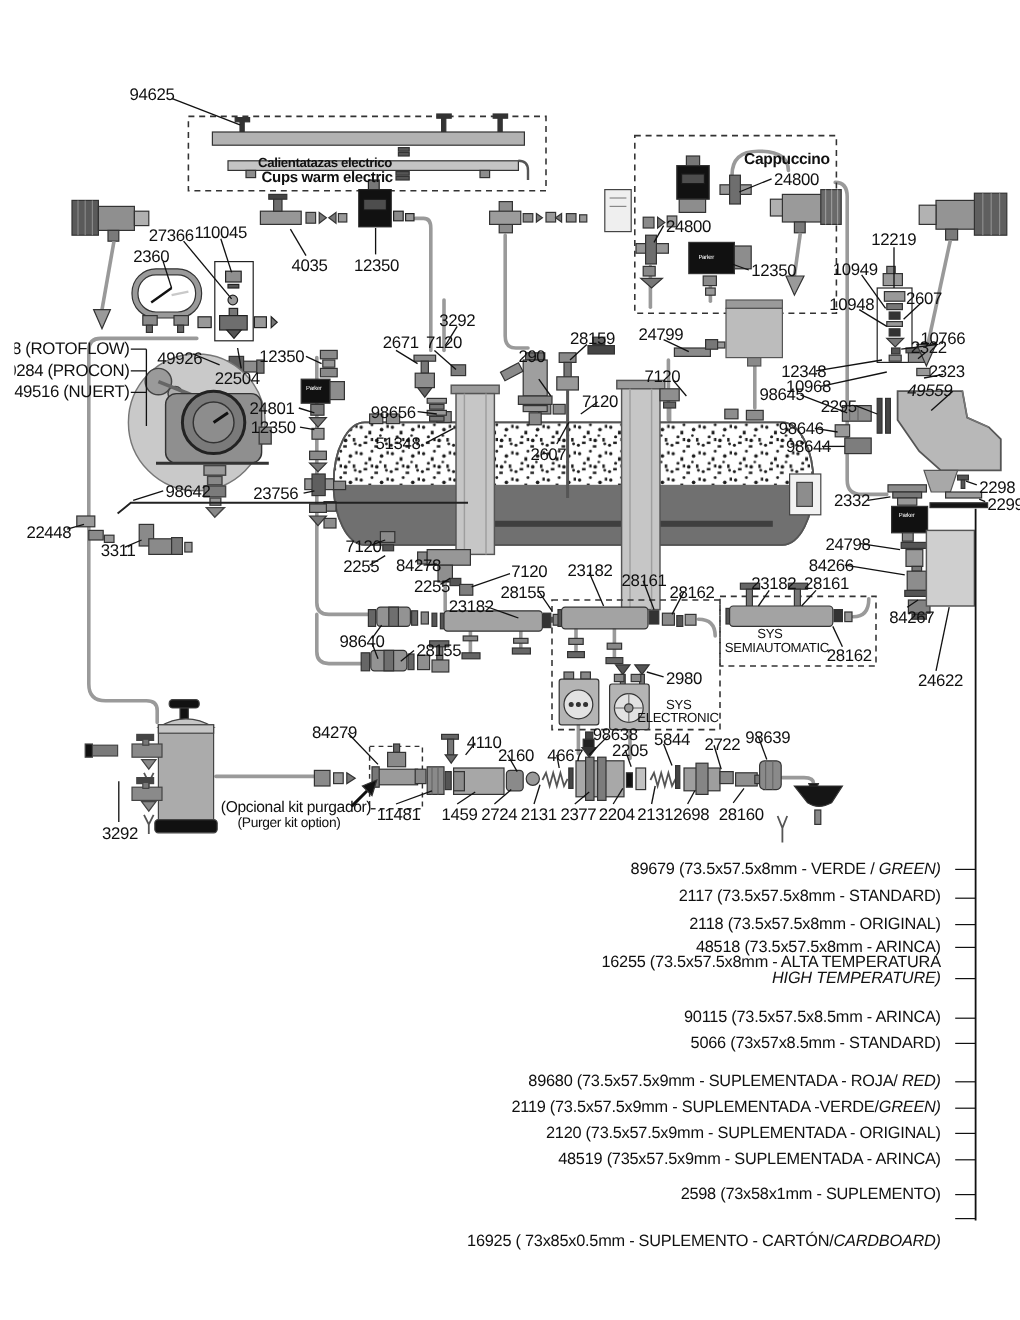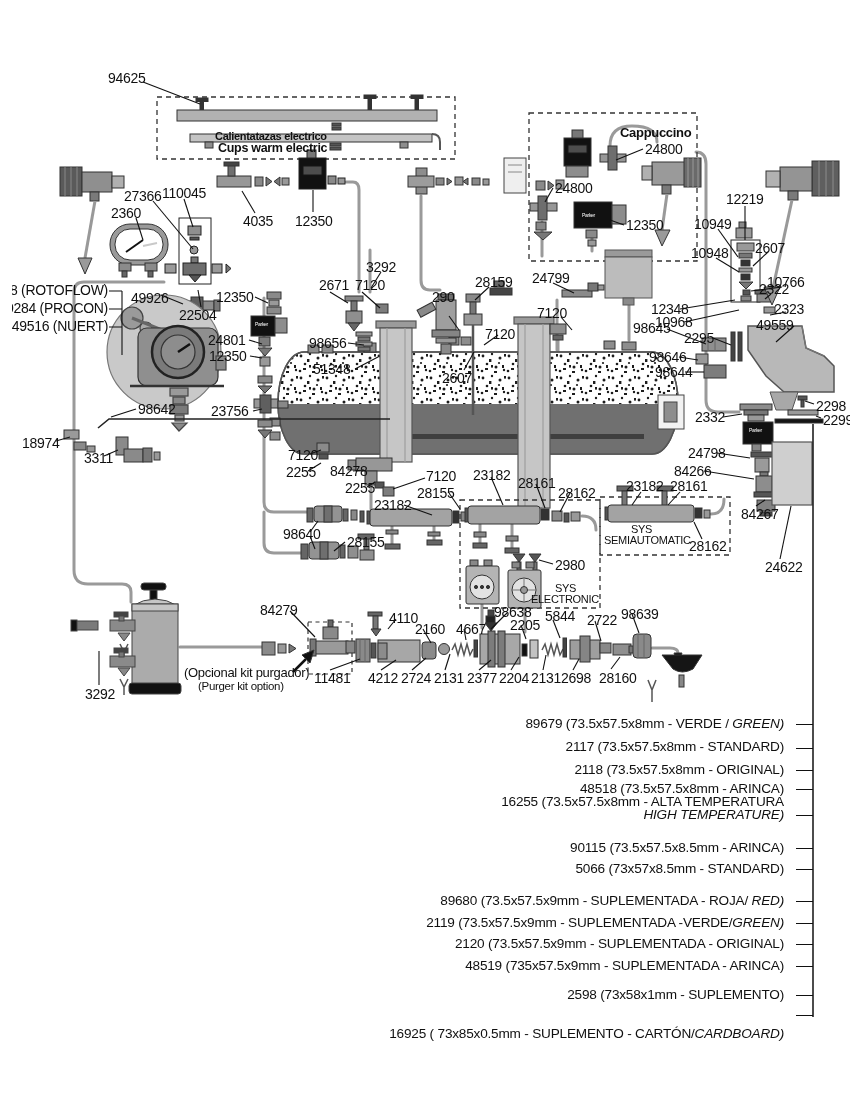--- a/index.html
+++ b/index.html
@@ -634,21 +634,21 @@
       <div class="lbl" style="left: 119px; top: 291px;">49926</div>
       <div class="lbl" style="left: 167px; top: 308px;">22504</div>
       <div class="lbl" style="left: 96px; top: 283px; transform: translateX(-100%);">158 (ROTOFLOW)</div>
       <div class="lbl" style="left: 96px; top: 301px; transform: translateX(-100%);">10284 (PROCON)</div>
       <div class="lbl" style="left: 96px; top: 319px; transform: translateX(-100%);">49516 (NUERT)</div>
       <div class="lbl" style="left: 204px; top: 290px;">12350</div>
       <div class="lbl" style="left: 196px; top: 333px;">24801</div>
       <div class="lbl" style="left: 197px; top: 349px;">12350</div>
       <div class="lbl" style="left: 199px; top: 404px;">23756</div>
       <div class="lbl" style="left: 126px; top: 402px;">98642</div>
-      <div class="lbl" style="left: 10px; top: 436px;">18974</div>
+      <div class="lbl" style="left: 10px; top: 436px;">22448</div>
       <div class="lbl" style="left: 72px; top: 451px;">3311</div>
       <div class="lbl" style="left: 297px; top: 336px;">98656</div>
       <div class="lbl" style="left: 301px; top: 362px;">51348</div>
       <div class="lbl" style="left: 354px; top: 260px;">3292</div>
       <div class="lbl" style="left: 307px; top: 278px;">2671</div>
       <div class="lbl" style="left: 343px; top: 278px;">7120</div>
       <div class="lbl" style="left: 420px; top: 290px;">290</div>
       <div class="lbl" style="left: 463px; top: 275px;">28159</div>
       <div class="lbl" style="left: 473px; top: 327px;">7120</div>
       <div class="lbl" style="left: 430px; top: 371px;">2607</div>
@@ -660,21 +660,21 @@
       <div class="lbl" style="left: 614px; top: 218px;">12350</div>
       <div class="lbl" style="left: 714px; top: 192px;">12219</div>
       <div class="lbl" style="left: 682px; top: 217px;">10949</div>
       <div class="lbl" style="left: 679px; top: 246px;">10948</div>
       <div class="lbl" style="left: 743px; top: 241px;">2607</div>
       <div class="lbl" style="left: 755px; top: 275px;">10766</div>
       <div class="lbl" style="left: 639px; top: 302px;">12348</div>
       <div class="lbl" style="left: 643px; top: 315px;">10968</div>
       <div class="lbl" style="left: 747px; top: 282px;">2322</div>
       <div class="lbl" style="left: 762px; top: 302px;">2323</div>
-      <div class="lbl" style="left: 744px; top: 318px;">49559</div>
+      <div class="lbl" style="left: 744px; top: 318px; font-style: italic;">49559</div>
       <div class="lbl" style="left: 621px; top: 321px;">98645</div>
       <div class="lbl" style="left: 672px; top: 331px;">2295</div>
       <div class="lbl" style="left: 637px; top: 350px;">98646</div>
       <div class="lbl" style="left: 643px; top: 365px;">98644</div>
       <div class="lbl" style="left: 683px; top: 410px;">2332</div>
       <div class="lbl" style="left: 804px; top: 399px;">2298</div>
       <div class="lbl" style="left: 811px; top: 413px; text-align: center;">2299</div>
       <div class="lbl" style="left: 676px; top: 446px;">24798</div>
       <div class="lbl" style="left: 662px; top: 464px;">84266</div>
       <div class="lbl" style="left: 614px; top: 479px;">23182</div>
@@ -702,21 +702,21 @@
       <div class="lbl" style="left: 248px; top: 603px;">84279</div>
       <div class="lbl" style="left: 377px; top: 611px;">4110</div>
       <div class="lbl" style="left: 403px; top: 622px;">2160</div>
       <div class="lbl" style="left: 444px; top: 622px;">4667</div>
       <div class="lbl" style="left: 482px; top: 605px;">98638</div>
       <div class="lbl" style="left: 498px; top: 618px;">2205</div>
       <div class="lbl" style="left: 533px; top: 609px;">5844</div>
       <div class="lbl" style="left: 575px; top: 613px;">2722</div>
       <div class="lbl" style="left: 609px; top: 607px;">98639</div>
       <div class="lbl" style="left: 302px; top: 671px;">11481</div>
-      <div class="lbl" style="left: 356px; top: 671px;">4212</div>
+      <div class="lbl" style="left: 356px; top: 671px;">1459</div>
       <div class="lbl" style="left: 389px; top: 671px;">2724</div>
       <div class="lbl" style="left: 422px; top: 671px;">2131</div>
       <div class="lbl" style="left: 455px; top: 671px;">2377</div>
       <div class="lbl" style="left: 487px; top: 671px;">2204</div>
       <div class="lbl" style="left: 519px; top: 671px;">2131</div>
       <div class="lbl" style="left: 549px; top: 671px;">2698</div>
       <div class="lbl" style="left: 587px; top: 671px;">28160</div>
       <div class="lbl" style="left: 172px; top: 666px; font-size: 13px;">(Opcional kit purgador)</div>
       <div class="lbl" style="left: 186px; top: 680px; font-size: 11.5px;">(Purger kit option)</div>
       <div class="lbl" style="left: 73px; top: 687px;">3292</div>

